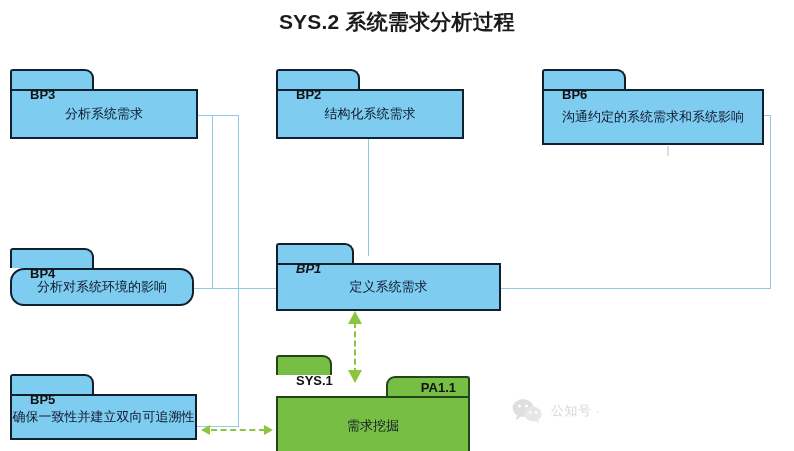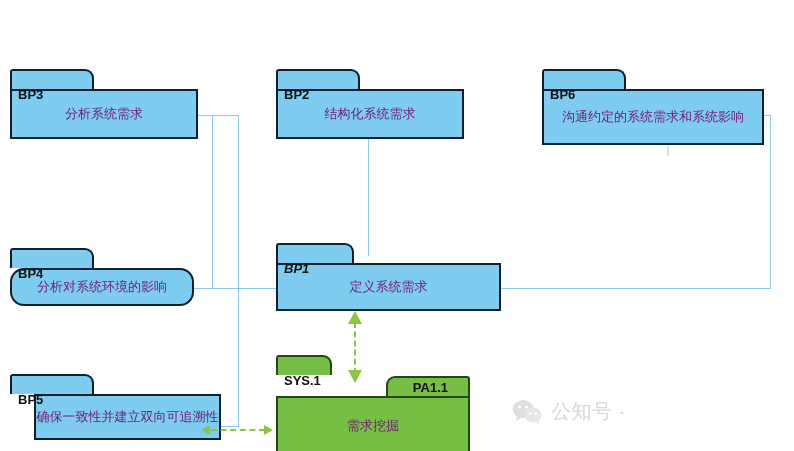--- a/index.html
+++ b/index.html
@@ -45,40 +45,40 @@
     align-items: center;
     z-index: 2;
   }
   .tab-label {
     font-size: 13px;
     font-weight: bold;
     color: #111111;
     line-height: 1;
     white-space: nowrap;
   }
-  .tab-left .tab-label { padding-left: 6px; margin-top: 28px; }
+  .tab-left .tab-label { padding-left: 18px; margin-top: 28px; }
   .tab-right {
     justify-content: flex-end;
     border-top-left-radius: 9px;
     border-top-right-radius: 3px;
   }
-  .tab-right .tab-label { padding-right: 20px; }
+  .tab-right .tab-label { padding-right: 12px; }
 
   .body {
     position: absolute;
     box-sizing: border-box;
     border: 2px solid #11202e;
     display: flex;
     align-items: center;
     justify-content: center;
     z-index: 1;
   }
   .body-label {
     font-size: 13px;
-    color: #701a75;
+    color: #0f172a;
     white-space: nowrap;
   }
 
   .blue .tab, .blue .body { background: #7ecdf0; }
   .green .tab, .green .body { background: #76bf44; border-color: #24451a; }
 
   
   .wire {
     position: absolute;
     background: #8fc9e8;
@@ -133,21 +133,21 @@
     left: 512px;
     top: 398px;
     display: flex;
     align-items: center;
     gap: 9px;
     opacity: 0.40;
     z-index: 6;
     pointer-events: none;
   }
   #watermark .wm-text {
-    font-size: 20px;
+    font-size: 13px;
     color: #9b9b9b;
     white-space: nowrap;
     letter-spacing: 0.5px;
   }
   #watermark .wm-obscured {
     color: #b3b3b3;
     filter: blur(0.6px);
   }
   .wechat-icon { display: block; }
 
@@ -158,20 +158,21 @@
     height: 10px;
     background: #dedede;
     z-index: 0;
   }
 </style>
 </head>
 <body>
 
 <div id="canvas">
 
+  <div id="title">SYS.2 系统需求分析过程</div>
 
   <div class="wire wire-h" style="left:197px; top:115px; width:42px;"></div>
   <div class="wire wire-v" style="left:238px; top:115px; height:311px;"></div>
   <div class="wire wire-h" style="left:196px; top:426px; width:43px;"></div>
 
   <div class="wire wire-h" style="left:193px; top:288px; width:83px;"></div>
 
   <div class="wire wire-v" style="left:212px; top:115px; height:174px;"></div>
 
   <div class="wire wire-v" style="left:368px; top:139px; height:117px;"></div>
@@ -224,21 +225,21 @@
     </div>
     <div class="body" style="left:276px; top:263px; width:225px; height:48px;">
       <span class="body-label">定义系统需求</span>
     </div>
   </div>
 
   <div class="node blue">
     <div class="tab tab-left" style="left:10px; top:374px; width:84px;">
       <span class="tab-label">BP5</span>
     </div>
-    <div class="body" style="left:10px; top:394px; width:187px; height:46px;margin-left:24px;">
+    <div class="body" style="left:10px; top:394px; width:187px; height:46px;">
       <span class="body-label">确保一致性并建立双向可追溯性</span>
     </div>
   </div>
 
   <div class="node green">
     <div class="tab tab-left" style="left:276px; top:355px; width:56px;">
       <span class="tab-label">SYS.1</span>
     </div>
     <div class="tab tab-right" style="left:386px; top:376px; width:84px;">
       <span class="tab-label">PA1.1</span>

